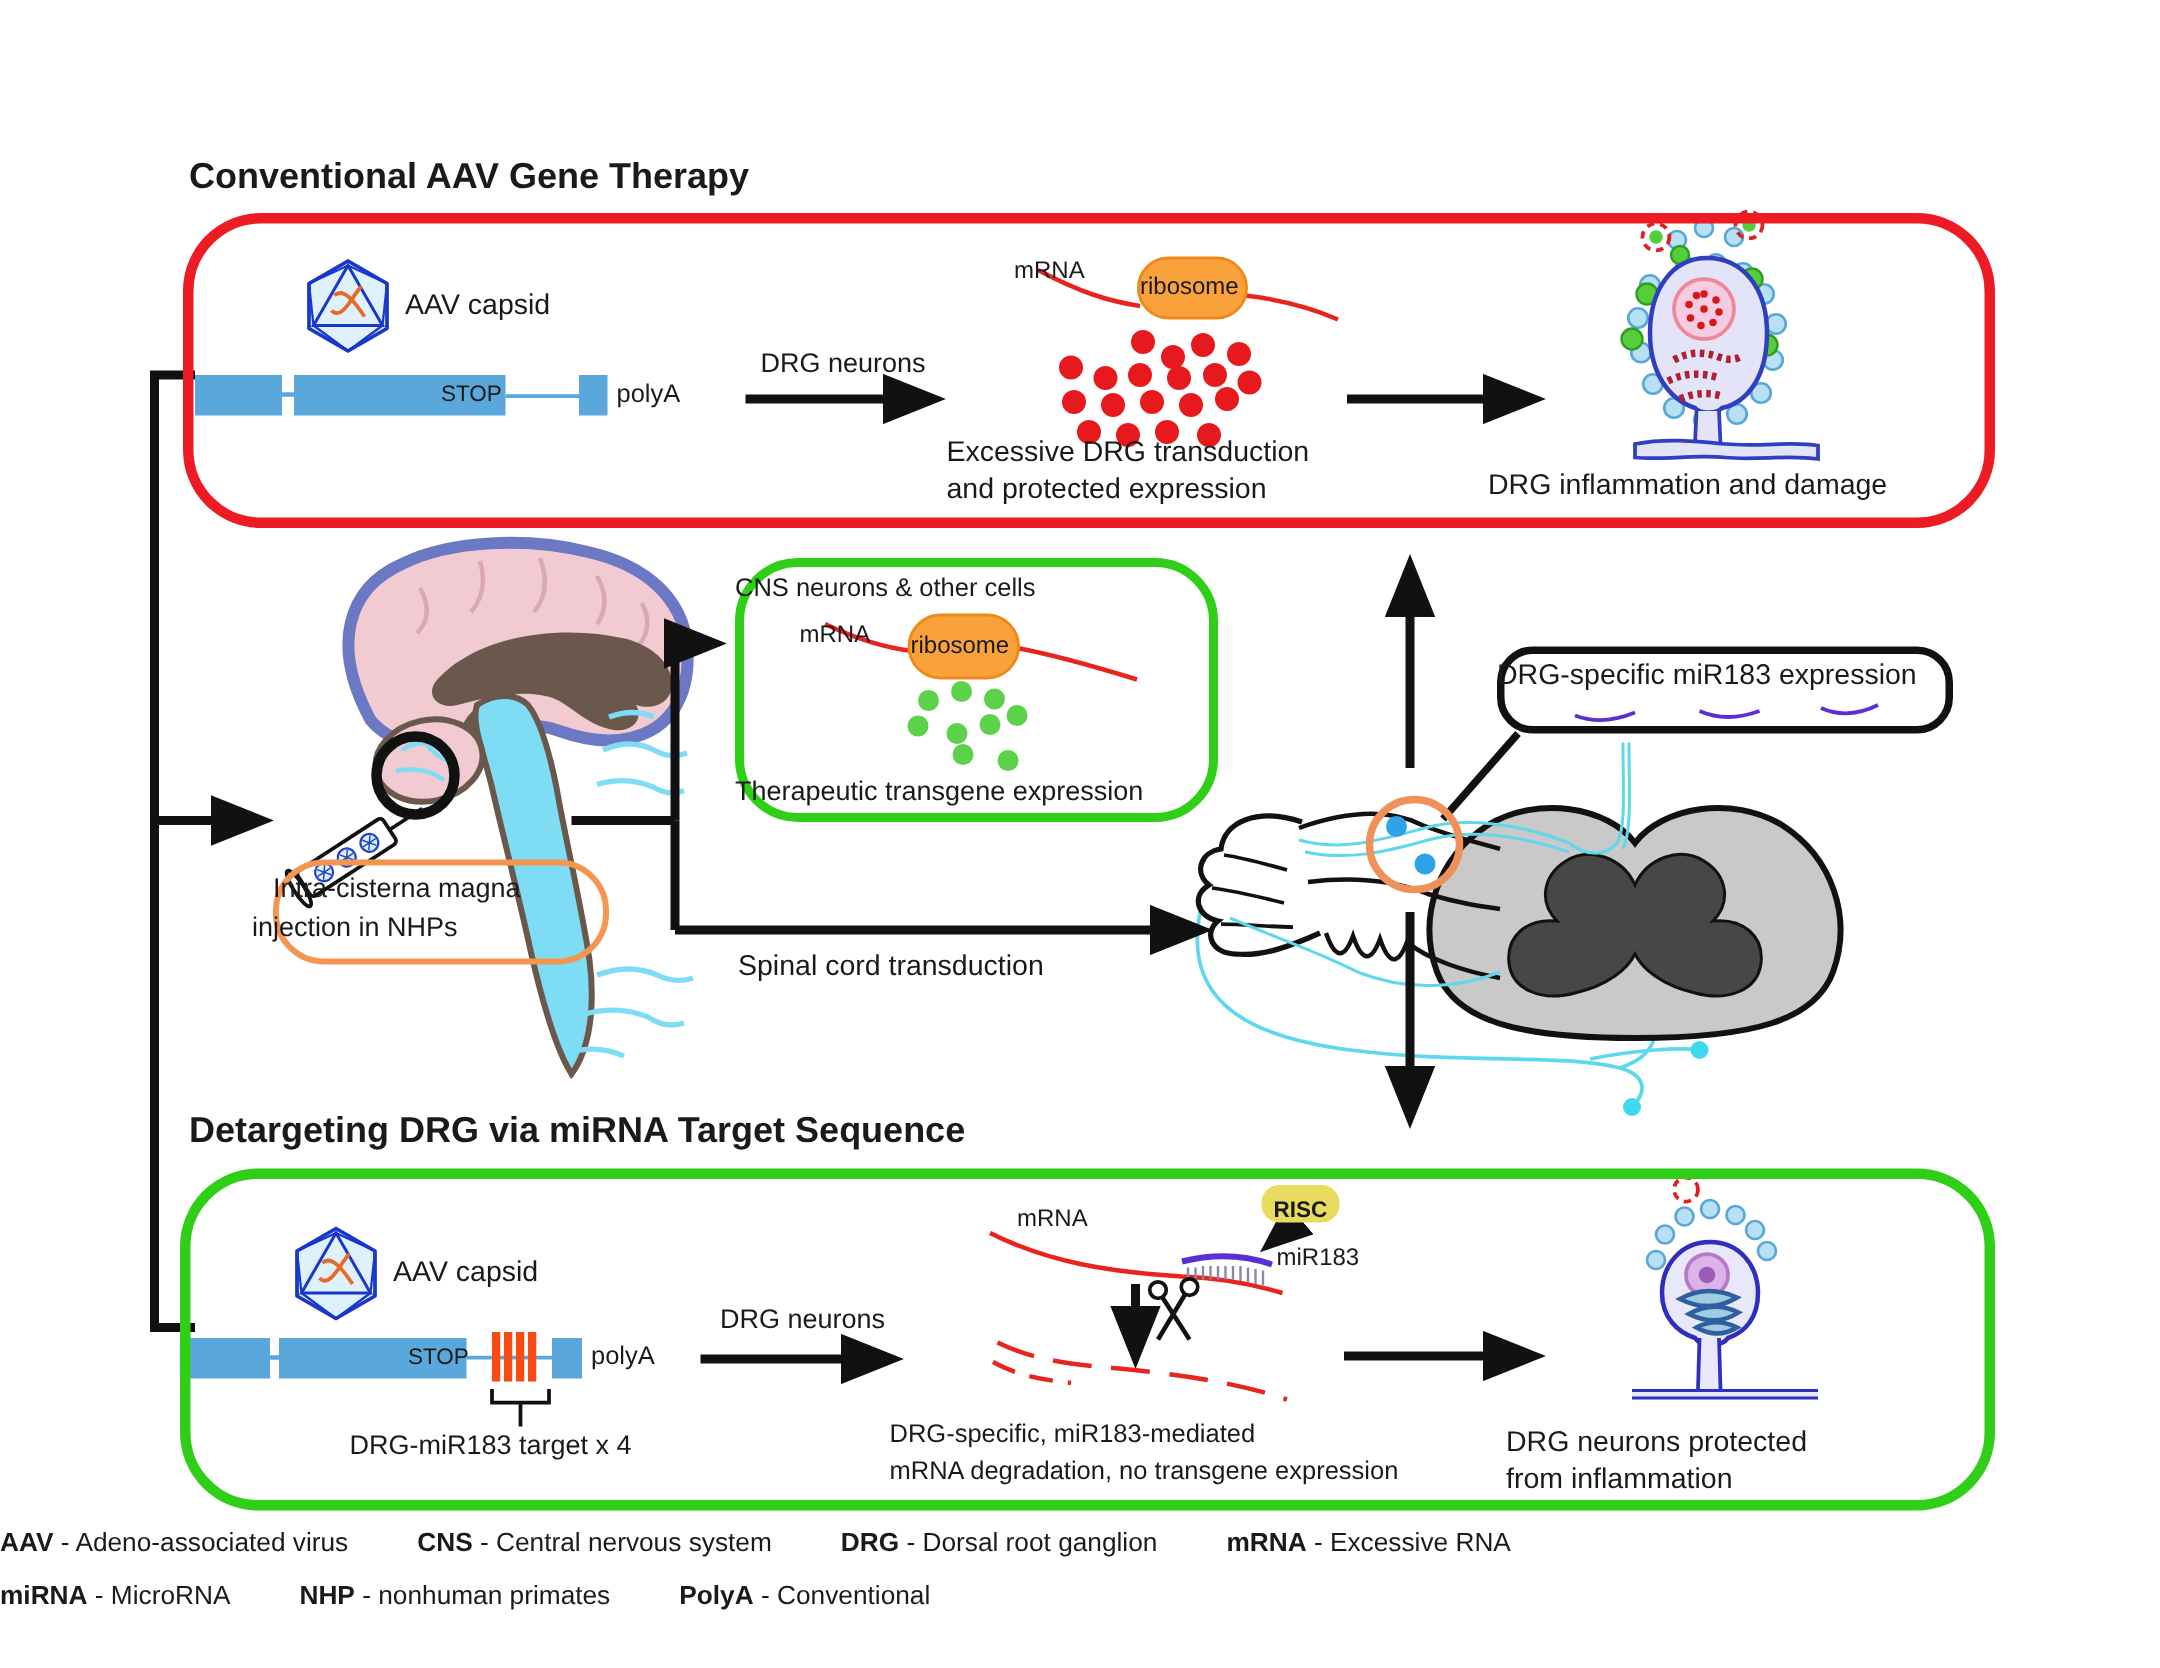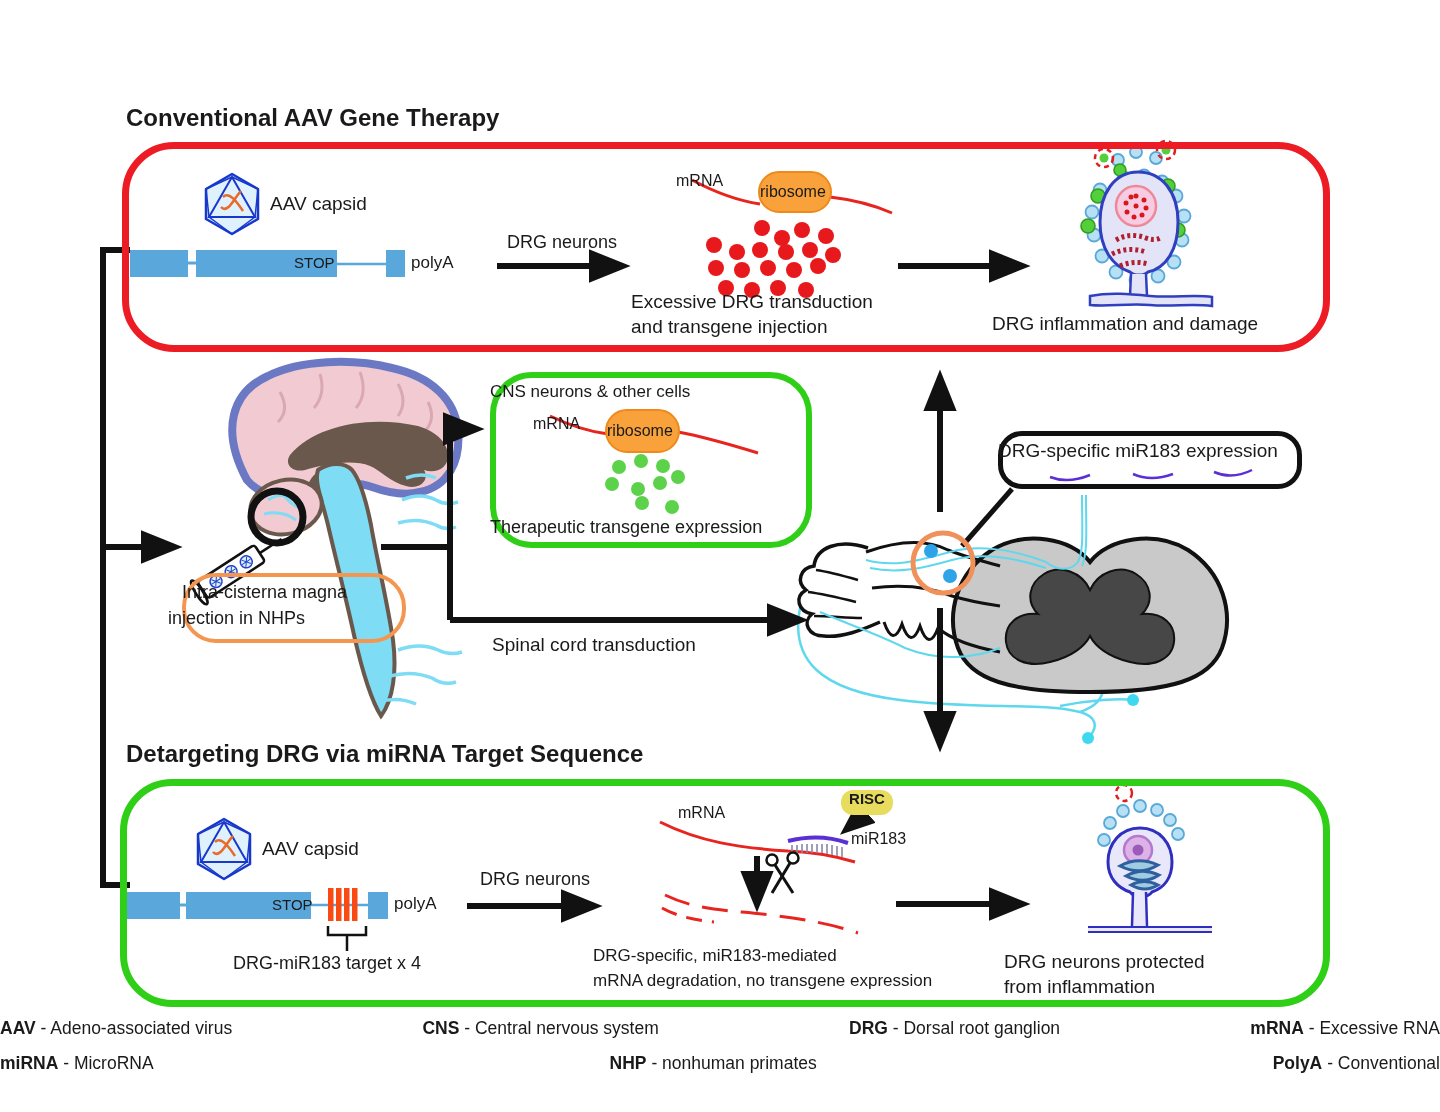--- a/index.html
+++ b/index.html
@@ -13,25 +13,25 @@
   svg{position:absolute;left:0;top:0}
   .layer3{z-index:3}
   .panel{border-style:solid;background:transparent;z-index:2}
   #red-panel{left:122px;top:142px;width:1208px;height:210px;border:7px solid #ED1C24;border-radius:52px}
   #cns-panel{left:490px;top:372px;width:322px;height:176px;border:6px solid #2FCE17;border-radius:42px}
   #green-panel{left:120px;top:779px;width:1210px;height:228px;border:7px solid #2FCE17;border-radius:52px}
   #icm-box{left:182px;top:573px;width:224px;height:70px;border:4px solid #F4964F;border-radius:34px;z-index:2}
   #mir-box{left:998px;top:431px;width:304px;height:58px;border:5px solid #111;border-radius:24px;z-index:2}
   .pill{border-radius:22px;background:#F9A23C;border:2.5px solid #EE8A1C;z-index:2;
         display:flex;align-items:center;font-size:16px}
-  .badge{border-radius:12px;background:#E8DC5F;z-index:2;display:flex;align-items:flex-start;
+  .badge{border-radius:12px;background:#E8DC5F;z-index:2;display:flex;align-items:flex-end;
          justify-content:center;font-size:15px;font-weight:bold}
   .t-title{font-size:24px;font-weight:bold}
   .t19{font-size:19px}.t18{font-size:18px}.t17{font-size:17px}.t16{font-size:16px}.t15{font-size:15px}
-  .legend-row{left:0;width:1440px;display:flex;justify-content:space-between;gap:46px;font-size:17.5px;z-index:3}
+  .legend-row{left:0;width:1440px;display:flex;justify-content:flex-start;gap:46px;font-size:17.5px;z-index:3}
   .legend-item{white-space:nowrap}
   .legend-item .abbr{font-weight:bold}
 </style>
 </head>
 <body>
 
 <div id="canvas">
 
   <svg width="1440" height="1112" viewBox="0 0 1440 1112">
     <defs>
@@ -288,21 +288,21 @@
   </div>
 
   <div class="abs layer3 t-title nw" style="left:126px;top:104px">Conventional AAV Gene Therapy</div>
 
   <div class="abs layer3 t19 nw" style="left:270px;top:193px">AAV capsid</div>
   <div class="abs layer3 t15 b nw" style="left:294px;top:254px">STOP</div>
   <div class="abs layer3 t17 nw" style="left:411px;top:253px">polyA</div>
   <div class="abs layer3 t18 nw" style="left:507px;top:232px">DRG neurons</div>
   <div class="abs layer3 t16 nw" style="left:676px;top:172px">mRNA</div>
   <div class="abs layer3 t19 ctr" style="left:631px;top:291px;width:300px">Excessive DRG transduction</div>
-  <div class="abs layer3 t19 ctr" style="left:631px;top:316px;width:300px">and transgene injection</div>
+  <div class="abs layer3 t19 ctr" style="left:631px;top:316px;width:300px">and protected expression</div>
   <div class="abs layer3 t19 b ctr" style="left:992px;top:313px;width:300px">DRG inflammation and damage</div>
 
   <div class="abs layer3 t18 ctr" style="left:182px;top:582px;width:224px">Intra-cisterna magna</div>
   <div class="abs layer3 t18 ctr" style="left:168px;top:608px;width:224px">injection in NHPs</div>
 
   <div class="abs layer3 t17 b ctr" style="left:490px;top:382px;width:322px">CNS neurons &amp; other cells</div>
   <div class="abs layer3 t16 nw" style="left:533px;top:415px">mRNA</div>
   <div class="abs layer3 t18 b ctr" style="left:490px;top:517px;width:322px">Therapeutic transgene expression</div>
 
   <div class="abs layer3 t19 b ctr" style="left:492px;top:634px;width:300px">Spinal cord transduction</div>

